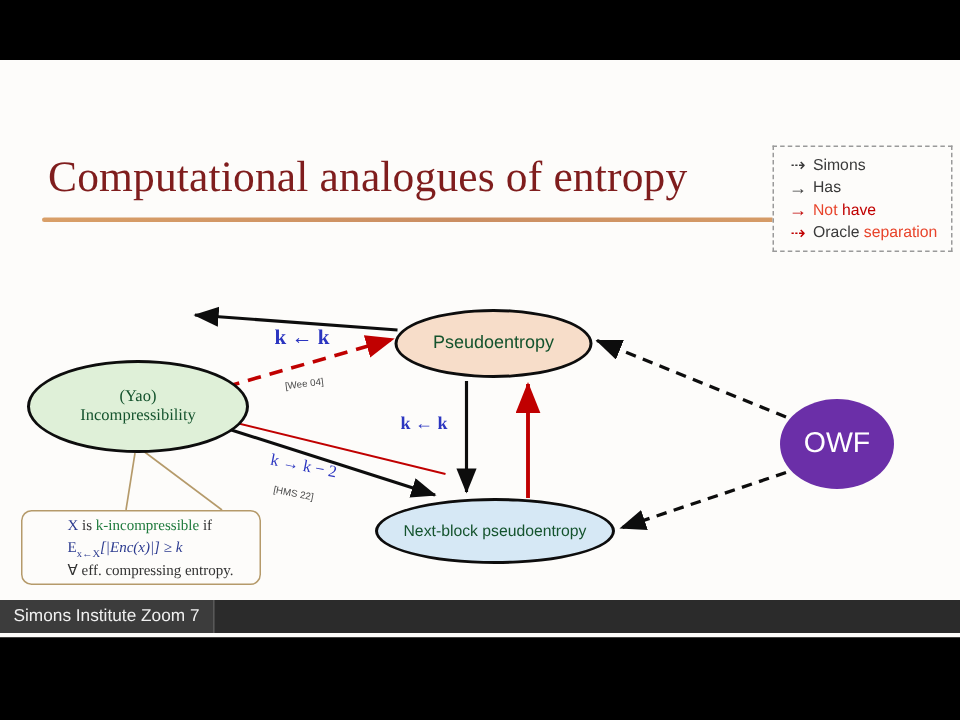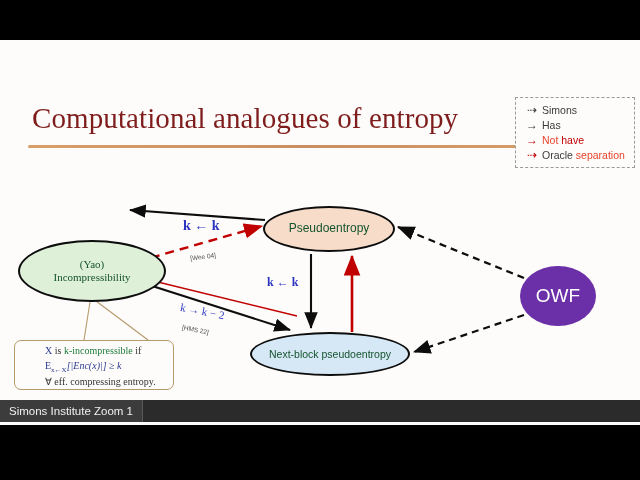--- a/index.html
+++ b/index.html
@@ -168,19 +168,19 @@
       <div class="co-line">
         <span class="co-blue">E</span><sub class="co-blue">x←X</sub><span class="co-blue co-italic">[|Enc(x)|] ≥ k</span>
       </div>
       <div class="co-line co-dark">∀ eff. compressing entropy.</div>
     </div>
 
   </div>
 
   <div id="taskbar">
     <div id="task-btn">
-      <span>Simons Institute Zoom 1</span>
+      <span>Simons Institute Zoom 7</span>
     </div>
   </div>
 
   <div class="bar bottom"></div>
 
 </div>
 
 </body></html>

